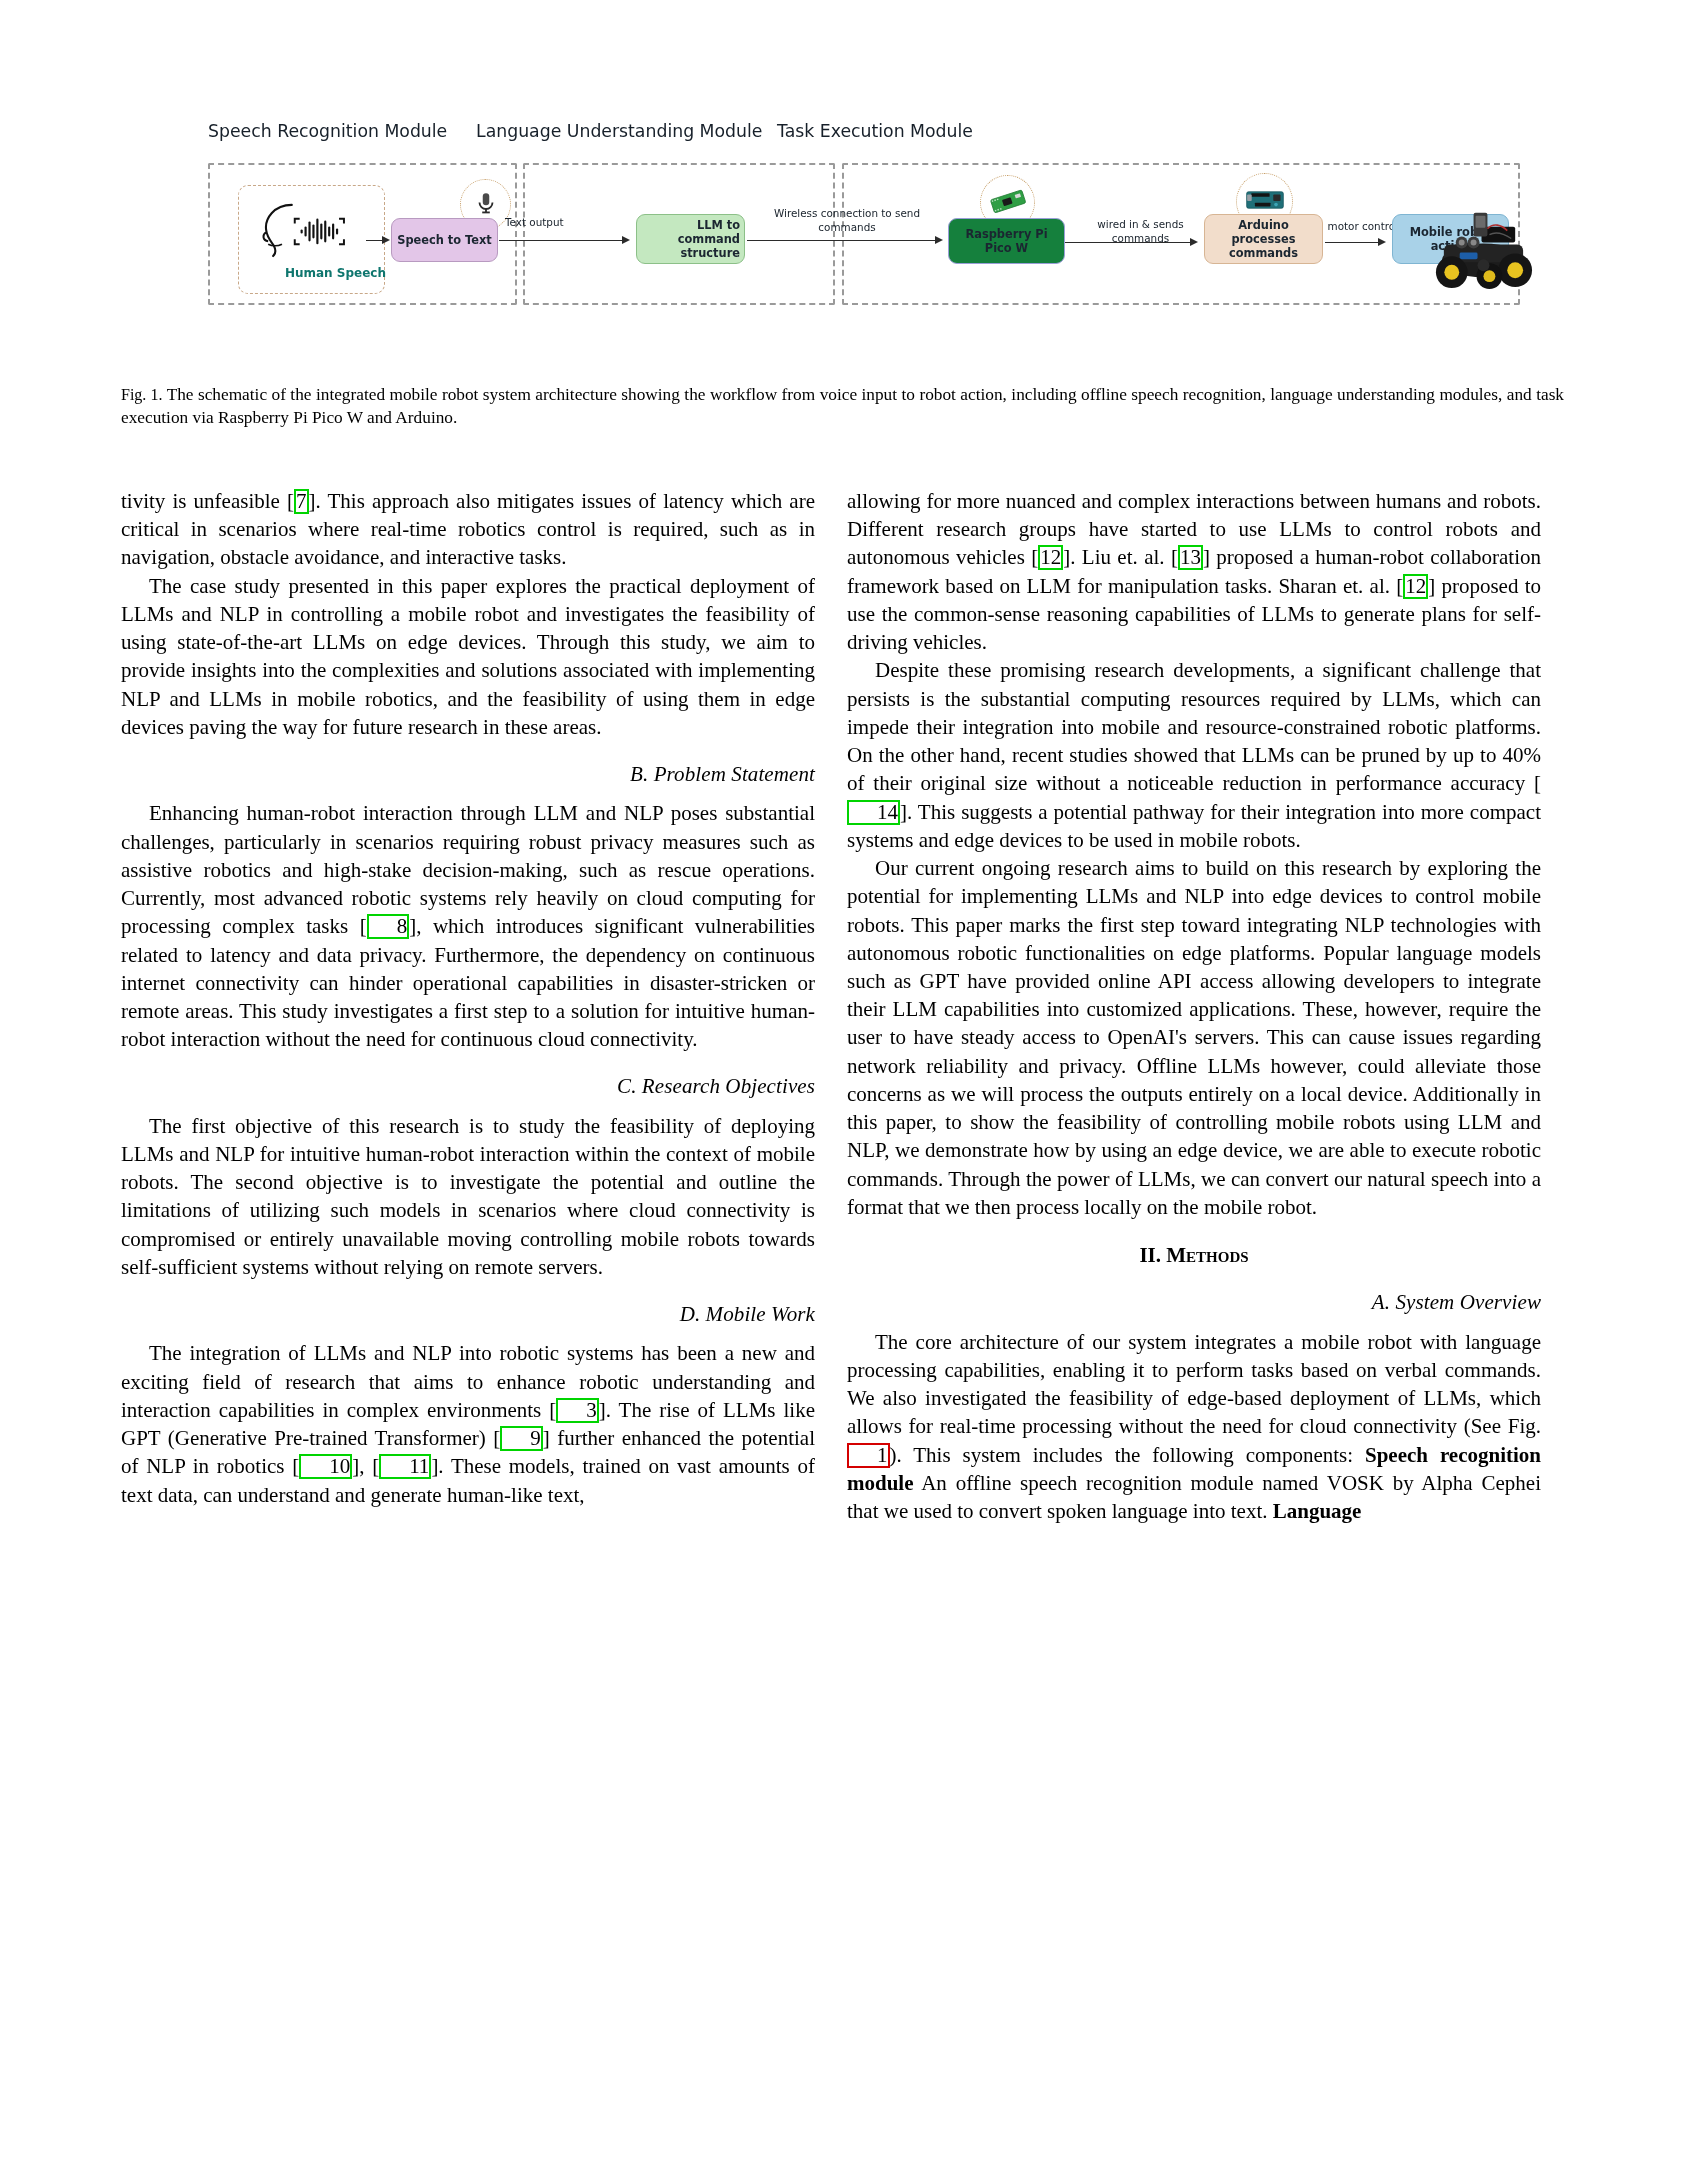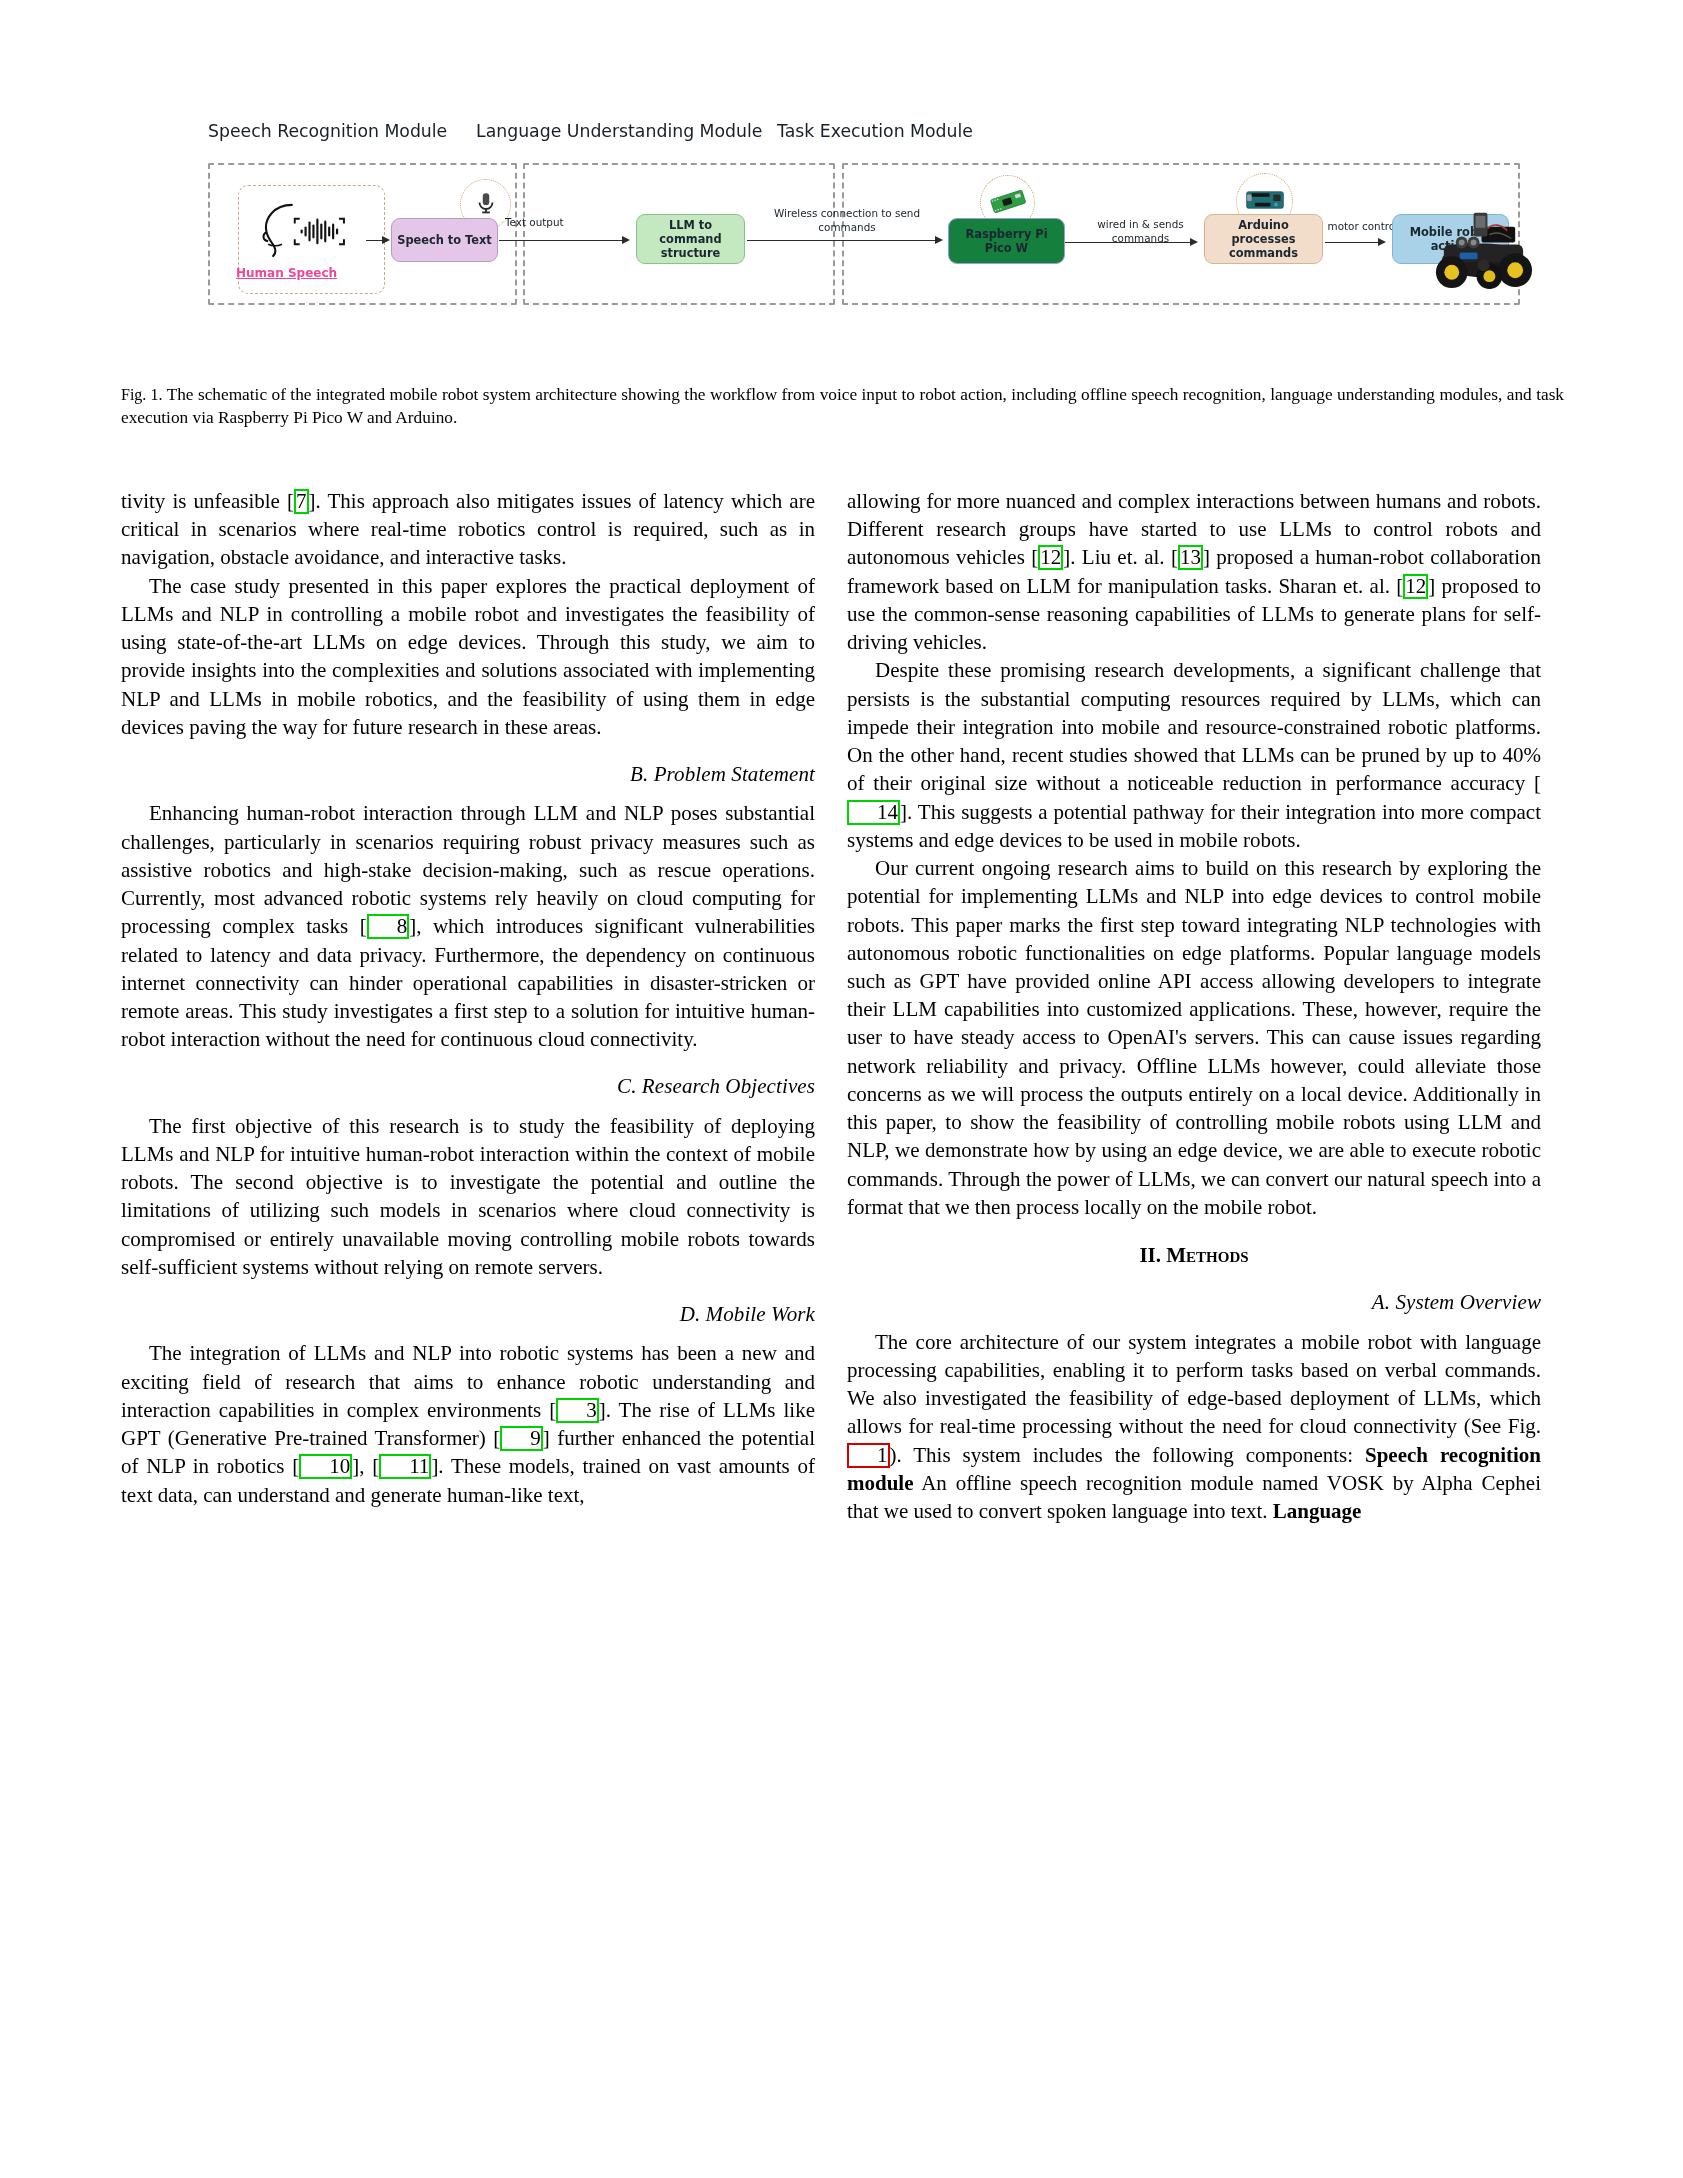--- a/index.html
+++ b/index.html
@@ -91,44 +91,43 @@
     font-family: "DejaVu Sans", "Liberation Sans", sans-serif;
     font-weight: bold;
     font-size: 11.4px;
     line-height: 1.25;
     color: #1b2631;
     padding: 2px 4px;
   }
   .pbox.speech   { left: 183px; top: 55px;  width: 107px; height: 44px;
                    background: #e3c6e8; border: 1.5px solid #b89ac0; }
   .pbox.llm      { left: 428px; top: 51px;  width: 109px; height: 50px;
-                   background: #c4e8c0; border: 1.5px solid #8cc088; }
+                   background: #c4e8c0; border: 1.5px solid #8cc088; text-align: right; }
   .pbox.pico     { left: 740px; top: 55px;  width: 117px; height: 46px;
                    background: #15803d; border: 1.5px solid #9a9ed8; text-align: center; }
   .pbox.arduino  { left: 996px; top: 51px; width: 119px; height: 50px;
                    background: #f2ddcb; border: 1.5px solid #d7b594; }
   .pbox.robot    { left: 1184px; top: 51px; width: 117px; height: 50px;
                    background: #a9d2e8; border: 1.5px solid #7fb5d2; }
 
   
   .human-speech-icon {
     position: absolute;
     left: 44px; top: 36px;
     width: 117px; height: 61px;
   }
   .human-speech-caption {
     position: absolute;
     left: 28px; top: 103px;
     width: 150px;
-    text-align: left;
+    text-align: right;
     font-family: "DejaVu Sans", "Liberation Sans", sans-serif;
     font-weight: bold;
     font-size: 12px;
-    color: #ec4899;
-    text-decoration: underline;
+    color: #0f766e;
   }
 
   
   .bubble {
     position: absolute;
     border: 1.5px dotted #c8a06a;
     border-radius: 50%;
     background: #ffffff;
     display: flex;
     align-items: center;

